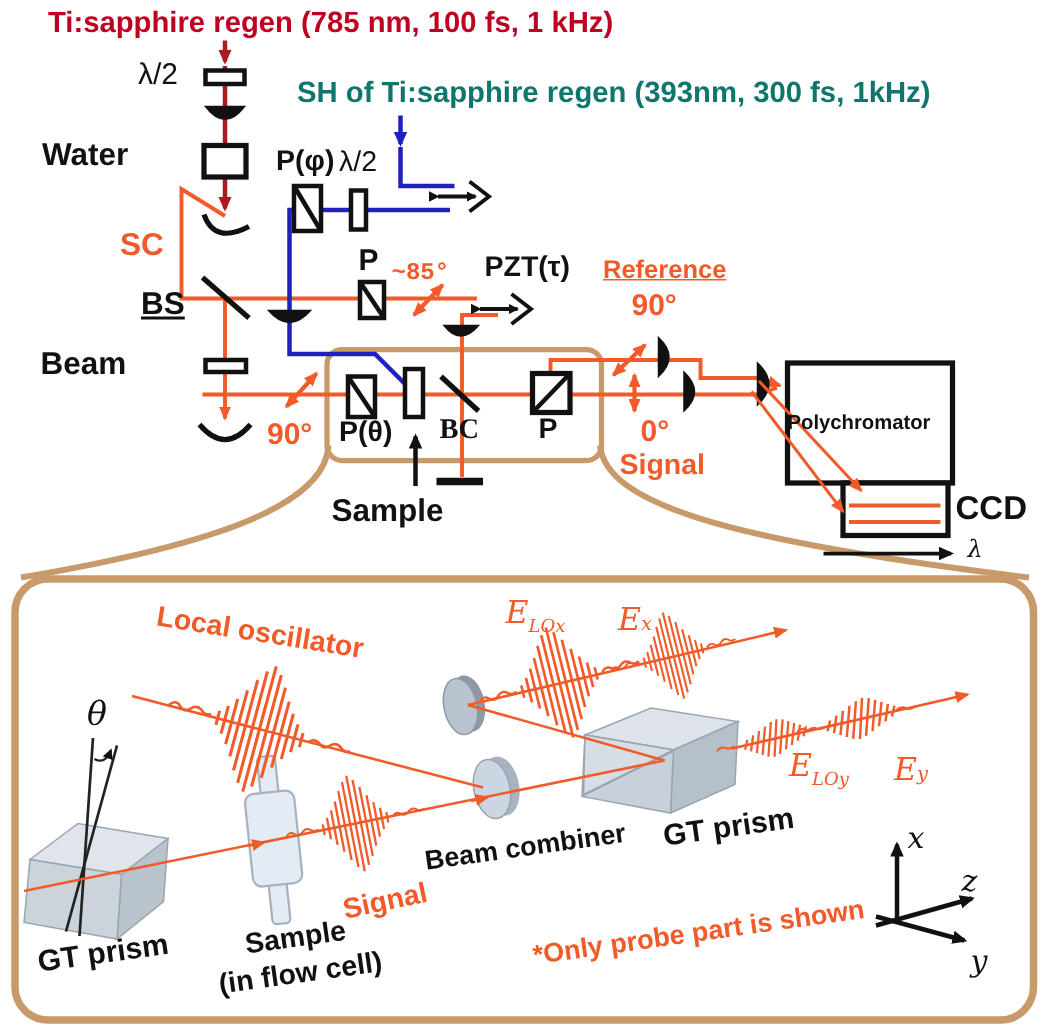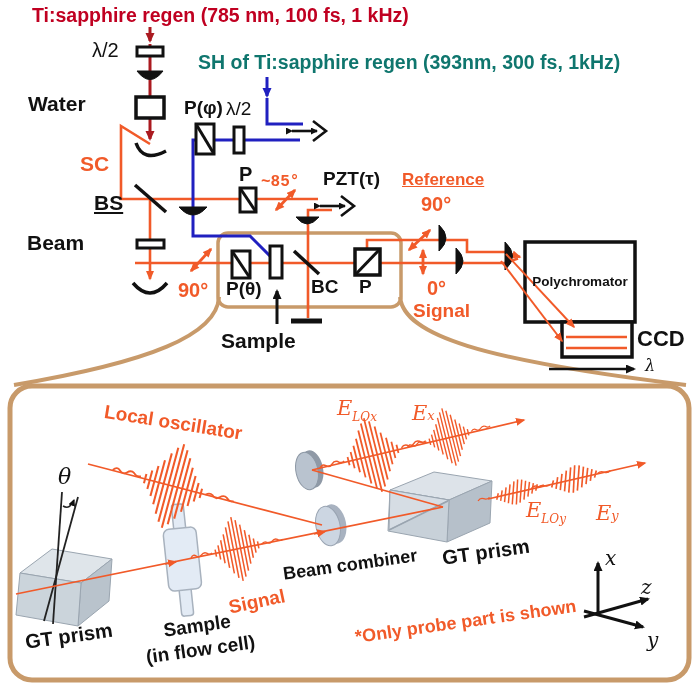--- a/index.html
+++ b/index.html
@@ -252,27 +252,27 @@
 <div class="lbl" style="left:226px;top:99px;font-size:19px;font-weight:normal;">λ/2</div>
 <div class="lbl" style="left:239px;top:164px;font-size:20px;">P</div>
 <div class="lbl orange" style="left:261px;top:174px;font-size:16px;font-family:Liberation Mono, monospace;">~85°</div>
 <div class="lbl" style="left:299px;top:169px;font-size:19px;margin-left:24px;">PZT(τ)</div>
 
 <div class="lbl orange" style="left:402px;top:171px;font-size:17px;text-decoration:underline;">Reference</div>
 <div class="lbl orange" style="left:421px;top:194px;font-size:20px;">90°</div>
 <div class="lbl orange" style="left:178px;top:280px;font-size:20px;">90°</div>
 
 <div class="lbl" style="left:226px;top:279px;font-size:19px;">P(θ)</div>
-<div class="lbl" style="left:311px;top:277px;font-size:19px;">BC</div>
+<div class="lbl" style="left:293px;top:277px;font-size:19px;font-family:Liberation Serif, serif;">BC</div>
 <div class="lbl" style="left:359px;top:277px;font-size:19px;">P</div>
 <div class="lbl orange" style="left:427px;top:278px;font-size:20px;">0°</div>
 <div class="lbl orange" style="left:413px;top:301px;font-size:19px;">Signal</div>
 <div class="lbl" style="left:221px;top:330px;font-size:21px;">Sample</div>
 
-<div class="lbl" style="left:525px;top:275px;width:110px;text-align:center;font-size:13.5px;">Polychromator</div>
+<div class="lbl" style="left:525px;top:275px;width:86px;text-align:center;font-size:13.5px;">Polychromator</div>
 <div class="lbl" style="left:637px;top:328px;font-size:22px;">CCD</div>
 <div class="lbl serif" style="left:645px;top:358px;font-size:16px;">λ</div>
 
 <div class="lbl serif" style="left:58px;top:466px;font-size:22px;">θ</div>
 <div class="lbl orange rot" style="left:106px;top:402px;font-size:19px;transform:rotate(9deg);">Local oscillator</div>
 <div class="lbl rot" style="left:24px;top:632px;font-size:20px;transform:rotate(-8deg);">GT prism</div>
 <div class="lbl rot center" style="left:140px;top:622px;width:112px;font-size:19px;transform:rotate(-8deg);line-height:1.25;">
   <span>Sample</span><br>
   <span>(in flow cell)</span>
 </div>

